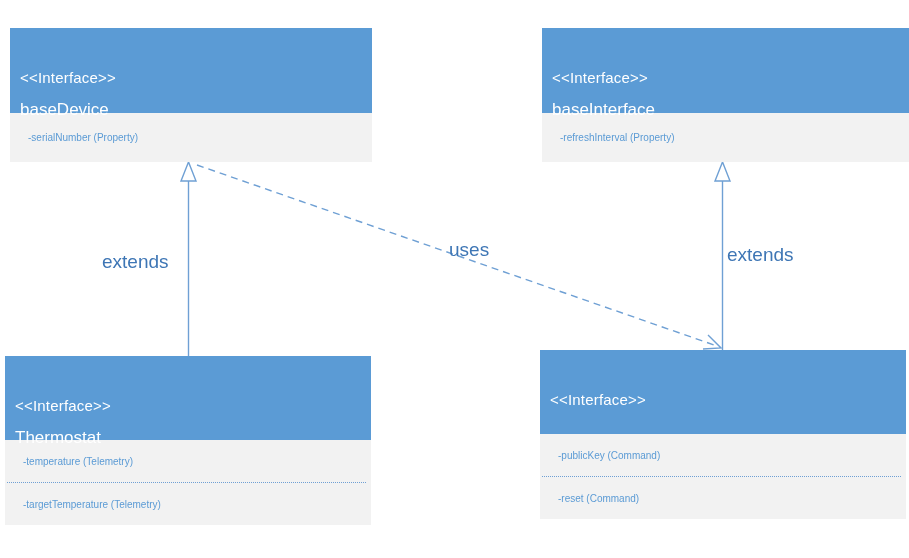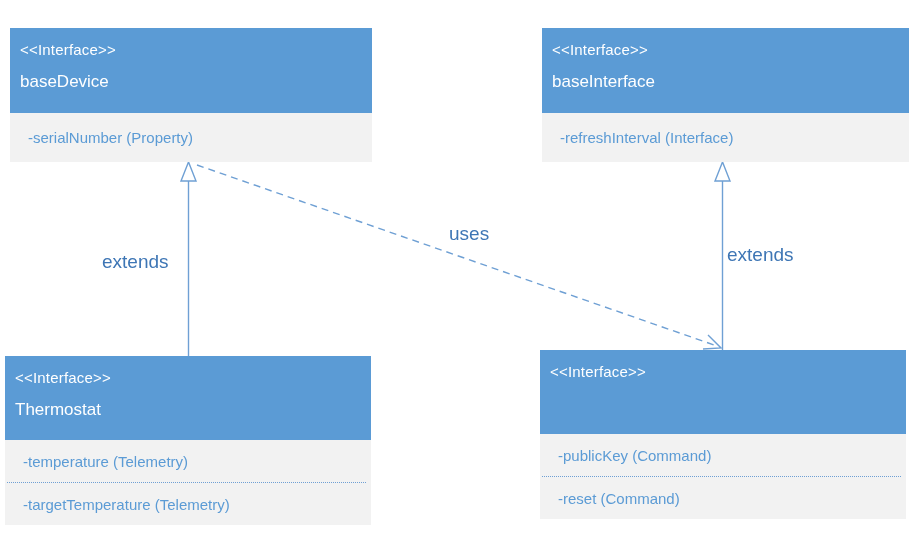--- a/index.html
+++ b/index.html
@@ -29,35 +29,36 @@
     background: #5B9BD5;
     color: #ffffff;
     padding: 9px 0 0 10px;
     box-sizing: border-box;
   }
   .node-header .stereotype {
     font-size: 15px;
     line-height: 26px;
     font-weight: 300;
     letter-spacing: 0.2px;
+    margin-top: 28px;
   }
   .node-header .node-name {
     font-size: 17px;
     line-height: 38px;
     font-weight: 300;
   }
   .node-body {
     background: #F2F2F2;
   }
   .member {
     display: flex;
     align-items: center;
     padding-left: 18px;
     color: #5B9BD5;
-    font-size: 15px;
+    font-size: 10px;
     font-weight: 300;
     box-sizing: border-box;
   }
   .rows-1 .member { height: 49px; }
   .rows-2 .member { height: 42px; }
   .member-sep {
     border-top: 1px dotted #6FA0D4;
     margin: 0 5px 0 2px;
     height: 0;
   }
@@ -101,21 +102,21 @@
       <div class="member">-serialNumber (Property)</div>
     </div>
   </div>
 
   <div class="node rows-1" style="left:542px; top:28px; width:367px;">
     <div class="node-header" style="height:85px;">
       <div class="stereotype">&lt;&lt;Interface&gt;&gt;</div>
       <div class="node-name">baseInterface</div>
     </div>
     <div class="node-body">
-      <div class="member">-refreshInterval (Interface)</div>
+      <div class="member">-refreshInterval (Property)</div>
     </div>
   </div>
 
   <div class="node rows-2" style="left:5px; top:356px; width:366px;">
     <div class="node-header" style="height:84px;">
       <div class="stereotype">&lt;&lt;Interface&gt;&gt;</div>
       <div class="node-name">Thermostat</div>
     </div>
     <div class="node-body">
       <div class="member">-temperature (Telemetry)</div>
@@ -130,15 +131,15 @@
     </div>
     <div class="node-body">
       <div class="member">-publicKey (Command)</div>
       <div class="member-sep"></div>
       <div class="member">-reset (Command)</div>
     </div>
   </div>
 
   <div class="edge-label" style="left:102px; top:251px;">extends</div>
   <div class="edge-label" style="left:727px; top:244px;">extends</div>
-  <div class="edge-label" style="left:449px; top:223px;">uses</div>
+  <div class="edge-label" style="left:449px; top:239px;">uses</div>
 
 </div>
 
 </body></html>

